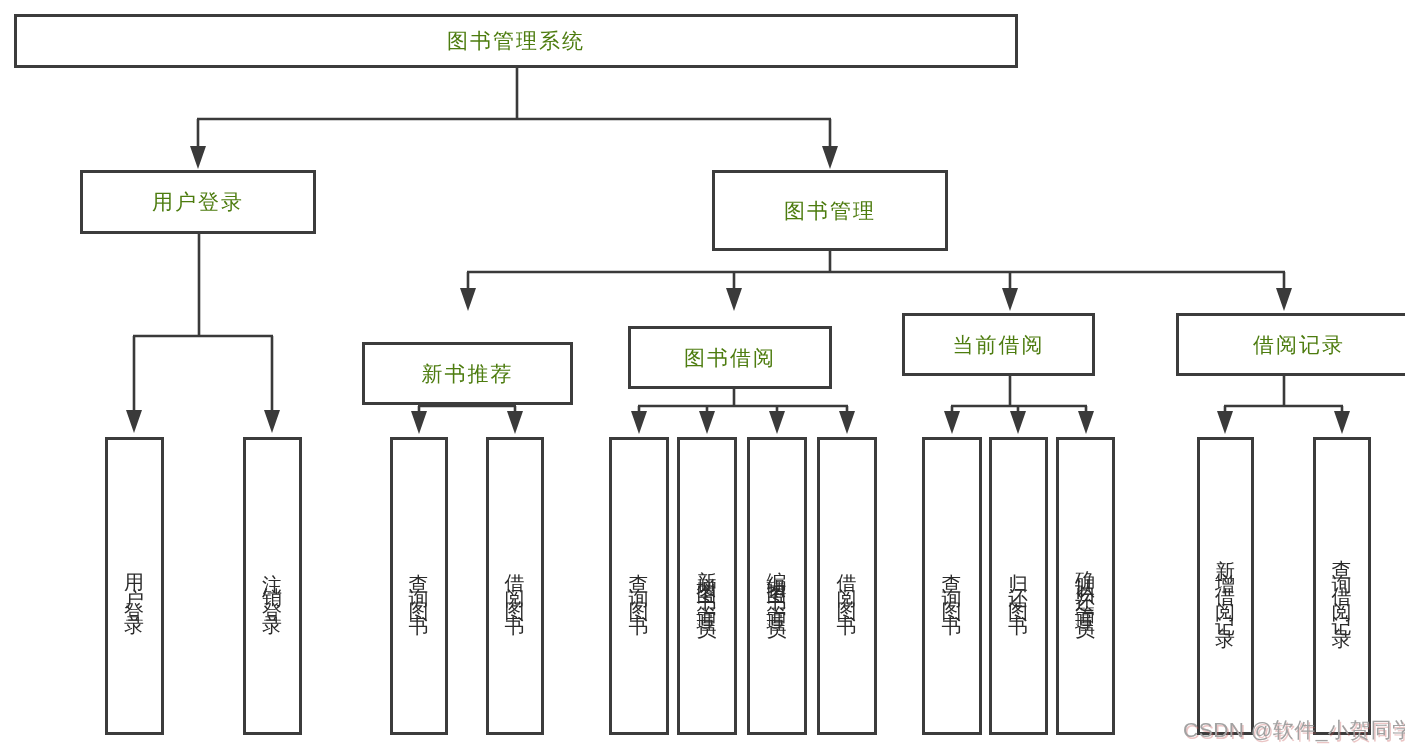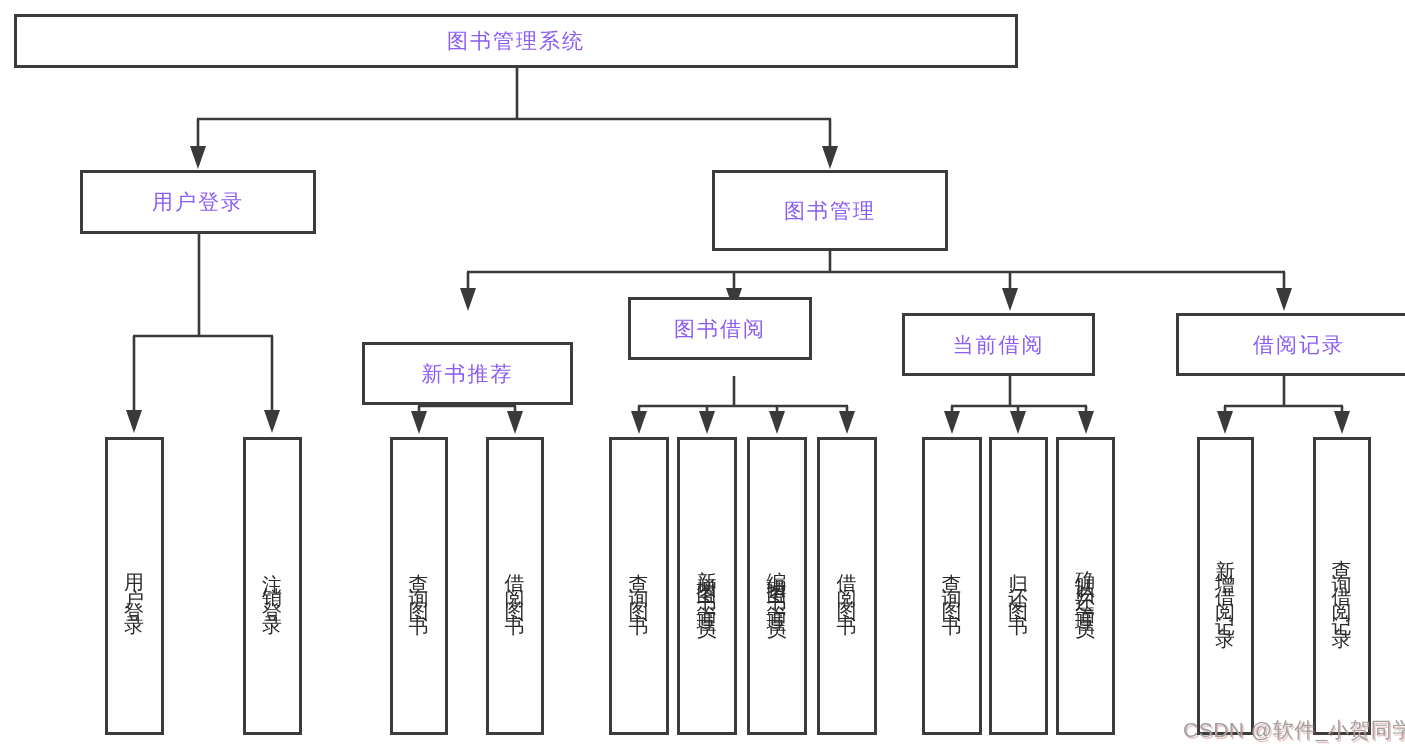--- a/index.html
+++ b/index.html
@@ -28,21 +28,21 @@
     background: #ffffff;
     display: flex;
     align-items: center;
     justify-content: center;
     color: #2b2b2b;
   }
   .h-label {
     font-size: 21px;
     letter-spacing: 2px;
     white-space: nowrap;
-    color: #8b5cf6;
+    color: #4d7c0f;
   }
   .v-label {
     writing-mode: vertical-rl;
     text-orientation: mixed;
     font-size: 20px;
     letter-spacing: 14px;
     line-height: 1;
     color: #2b2b2b;
     white-space: nowrap;
   }
@@ -112,21 +112,21 @@
   <div class="box" style="left:80px; top:170px; width:236px; height:64px;">
     <span class="h-label">用户登录</span>
   </div>
   <div class="box" style="left:712px; top:170px; width:236px; height:81px;">
     <span class="h-label">图书管理</span>
   </div>
 
   <div class="box" style="left:362px; top:313px; width:211px; height:63px;margin-top:29px;">
     <span class="h-label">新书推荐</span>
   </div>
-  <div class="box" style="left:628px; top:297px; width:184px; height:63px;">
+  <div class="box" style="left:628px; top:326px; width:204px; height:63px;">
     <span class="h-label">图书借阅</span>
   </div>
   <div class="box" style="left:902px; top:313px; width:193px; height:63px;">
     <span class="h-label">当前借阅</span>
   </div>
   <div class="box" style="left:1176px; top:313px; width:246px; height:63px;">
     <span class="h-label">借阅记录</span>
   </div>
 
   <div class="box" style="left:105px; top:437px; width:59px; height:298px;">

